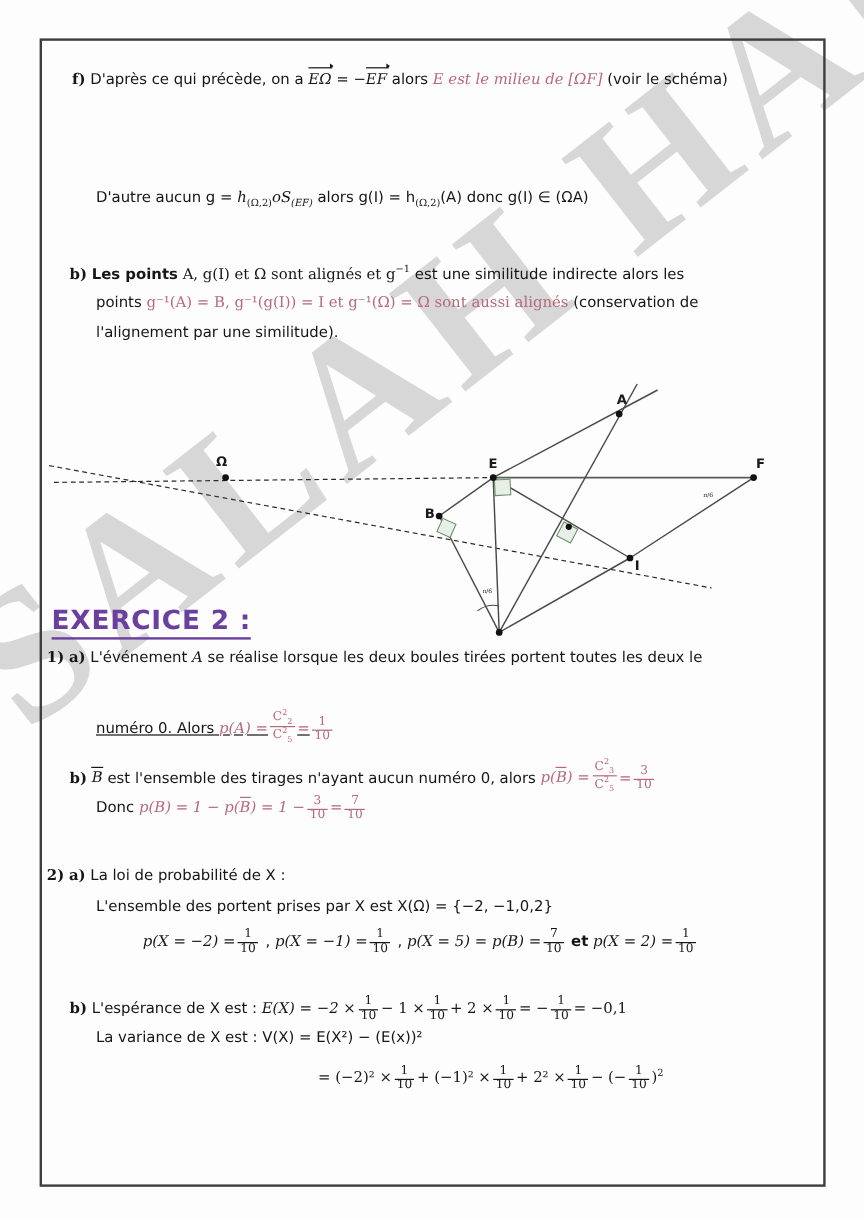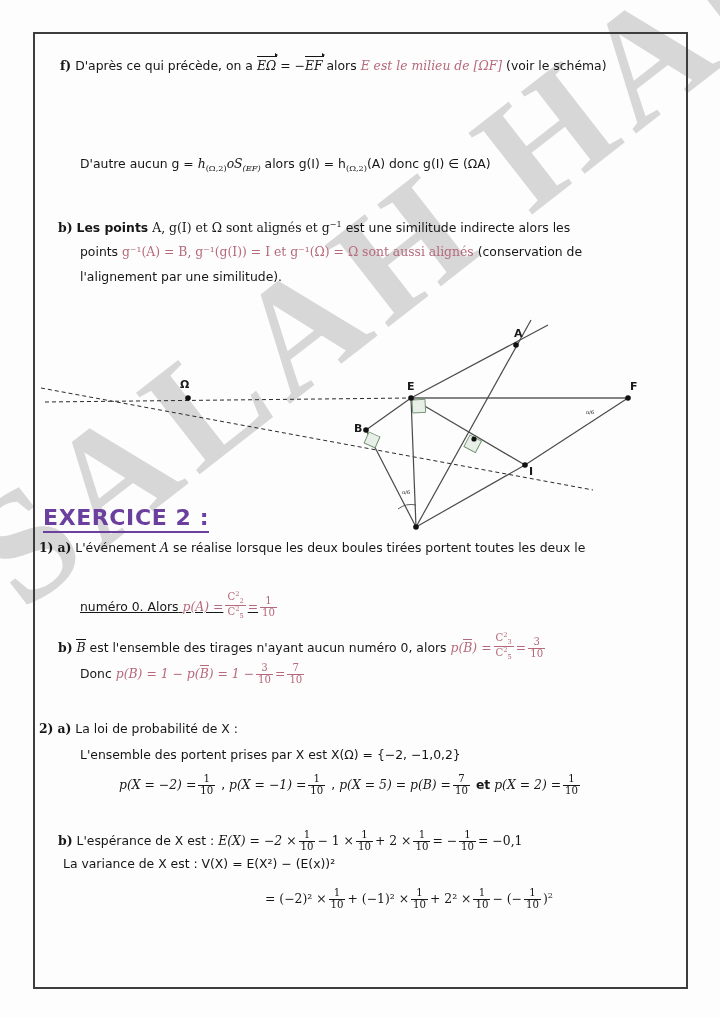--- a/index.html
+++ b/index.html
@@ -303,21 +303,21 @@
       <span class="bold">et</span>
       <span class="math ital">p(X = 2) =</span><span class="frac"><span class="num">1</span><span class="den">10</span></span>
     </div>
 
     <div class="line" style="left:25px; top:798px;">
       <span class="bold serif">b)</span>
       <span>L'espérance de X est :</span>
       <span class="math ital">E(X) = −2 ×</span><span class="frac"><span class="num">1</span><span class="den">10</span></span><span class="math">− 1 ×</span><span class="frac"><span class="num">1</span><span class="den">10</span></span><span class="math">+ 2 ×</span><span class="frac"><span class="num">1</span><span class="den">10</span></span><span class="math">= −</span><span class="frac"><span class="num">1</span><span class="den">10</span></span><span class="math">= −0,1</span>
     </div>
 
-    <div class="line" style="left:30px; top:825px;">La variance de X est : V(X) = E(X²) − (E(x))²</div>
+    <div class="line" style="left:47px; top:825px;">La variance de X est : V(X) = E(X²) − (E(x))²</div>
 
     <div class="line" style="left:232px; top:856px;">
       <span class="math">= (−2)² ×</span><span class="frac"><span class="num">1</span><span class="den">10</span></span><span class="math">+ (−1)² ×</span><span class="frac"><span class="num">1</span><span class="den">10</span></span><span class="math">+ 2² ×</span><span class="frac"><span class="num">1</span><span class="den">10</span></span><span class="math">− (−</span><span class="frac"><span class="num">1</span><span class="den">10</span></span><span class="math">)</span><span class="math sup">2</span>
     </div>
 
 
   </div>
 </div>
 
 </body></html>

